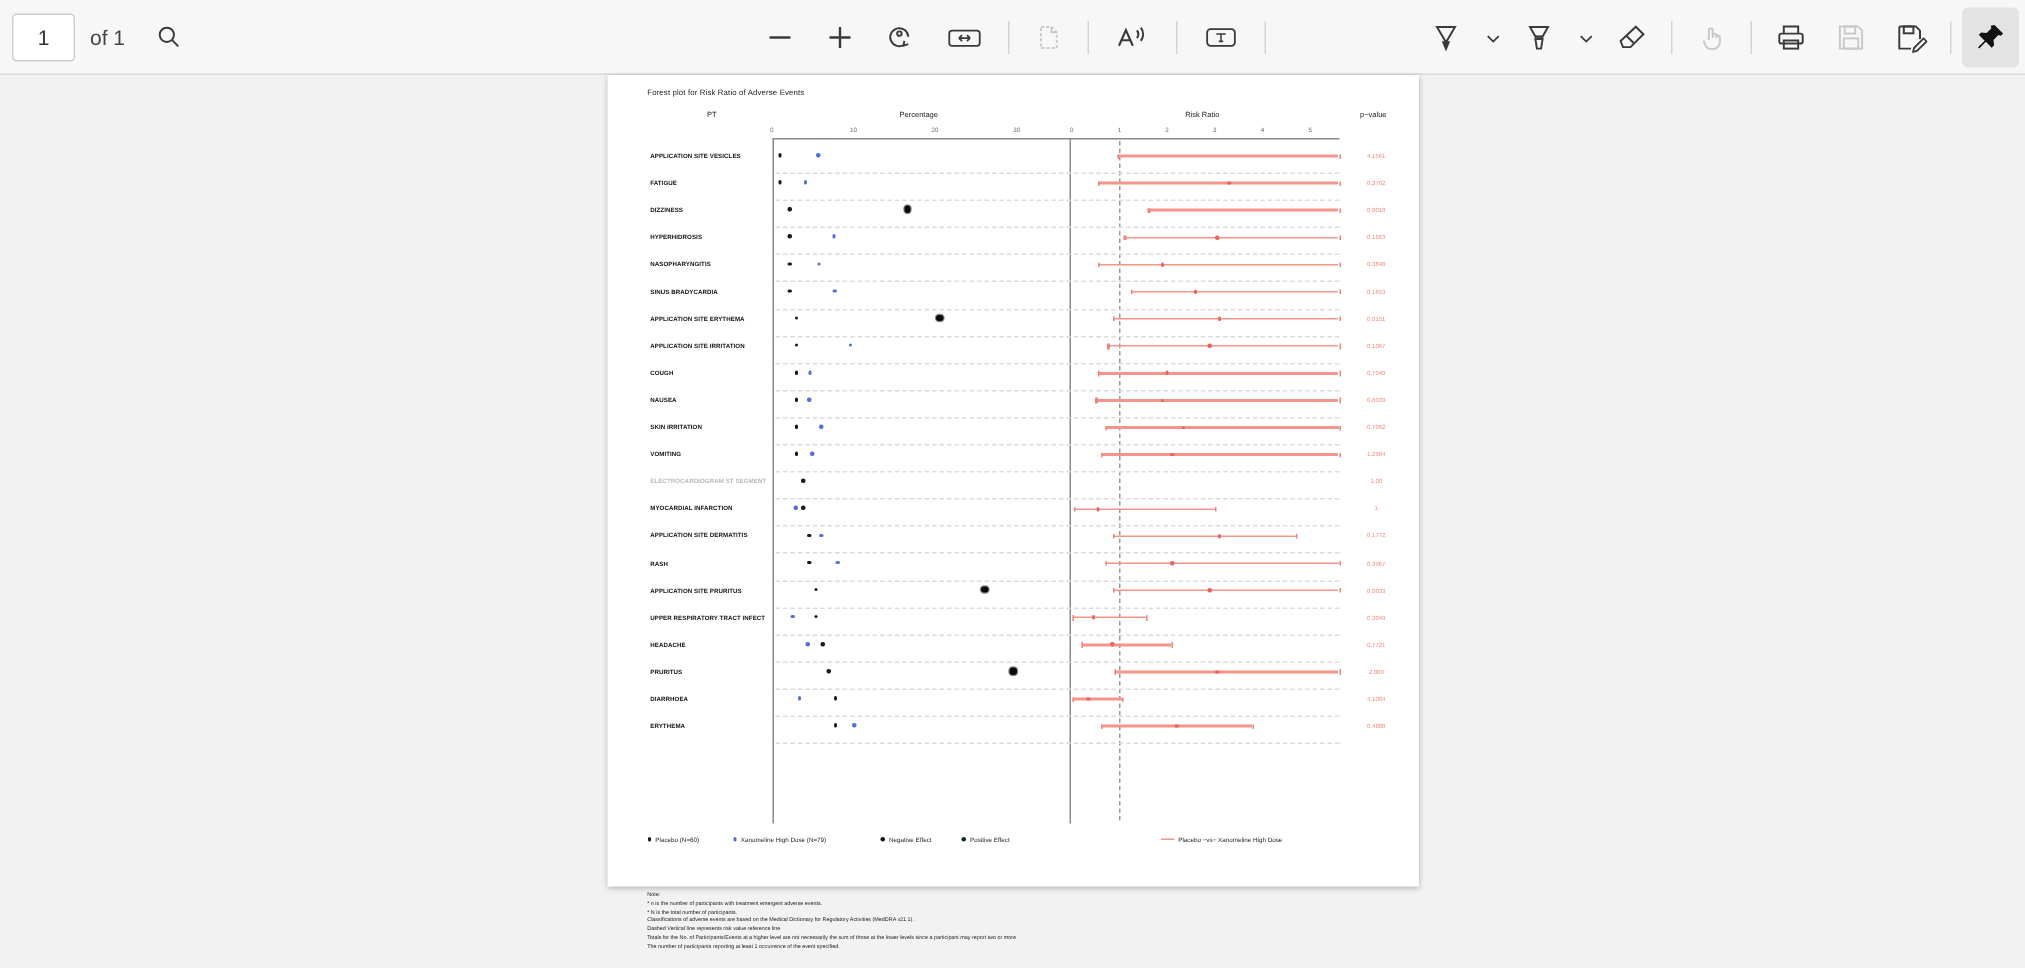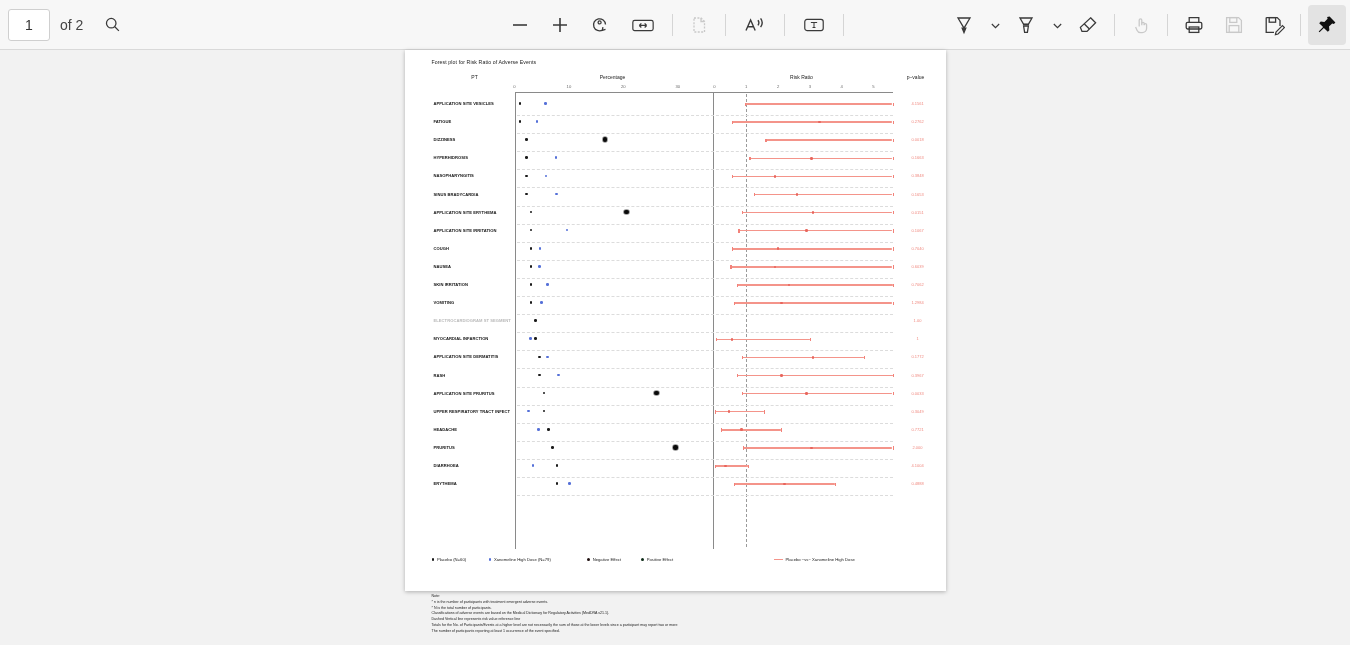--- a/index.html
+++ b/index.html
@@ -193,21 +193,21 @@
   }
   #note .nh { font-weight: normal; }
 </style>
 </head>
 <body>
 
 <div id="toolbar">
 
   <div class="tb-left">
     <input id="page-num-input" value="1" style="">
-    <span id="page-total">of 2</span>
+    <span id="page-total">of 1</span>
     <div class="tbtn">
       <svg width="17" height="17" viewBox="0 0 20 20" fill="none" stroke="currentColor" stroke-width="1.5">
         <circle cx="8.5" cy="8.5" r="5.6"></circle>
           <path d="M12.7 12.7 L17.5 17.5"></path>
       </svg>
     </div>
   </div>
 
   <div class="tb-center">
     <div class="tbtn">

